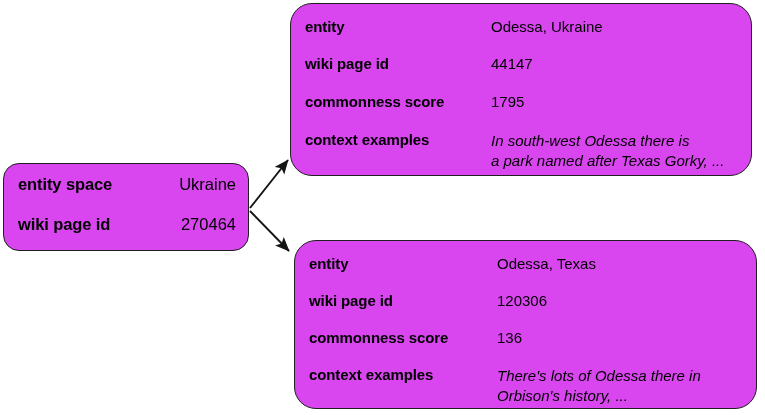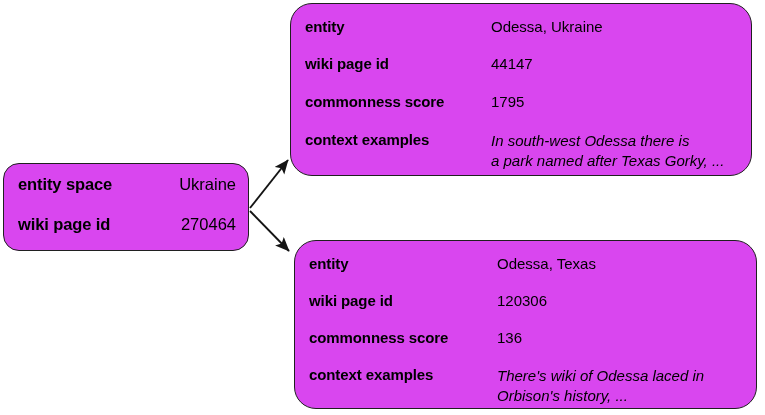--- a/index.html
+++ b/index.html
@@ -185,18 +185,18 @@
     <div class="drow d1">
       <span class="dk">wiki page id</span>
       <span class="dv">120306</span>
     </div>
     <div class="drow d2">
       <span class="dk">commonness score</span>
       <span class="dv">136</span>
     </div>
     <div class="drow d3">
       <span class="dk">context examples</span>
-      <span class="dv italic">There's wiki of Odessa laced in
+      <span class="dv italic">There's lots of Odessa there in
 Orbison's history, ...</span>
     </div>
   </div>
 
 </div>
 
 </body></html>

